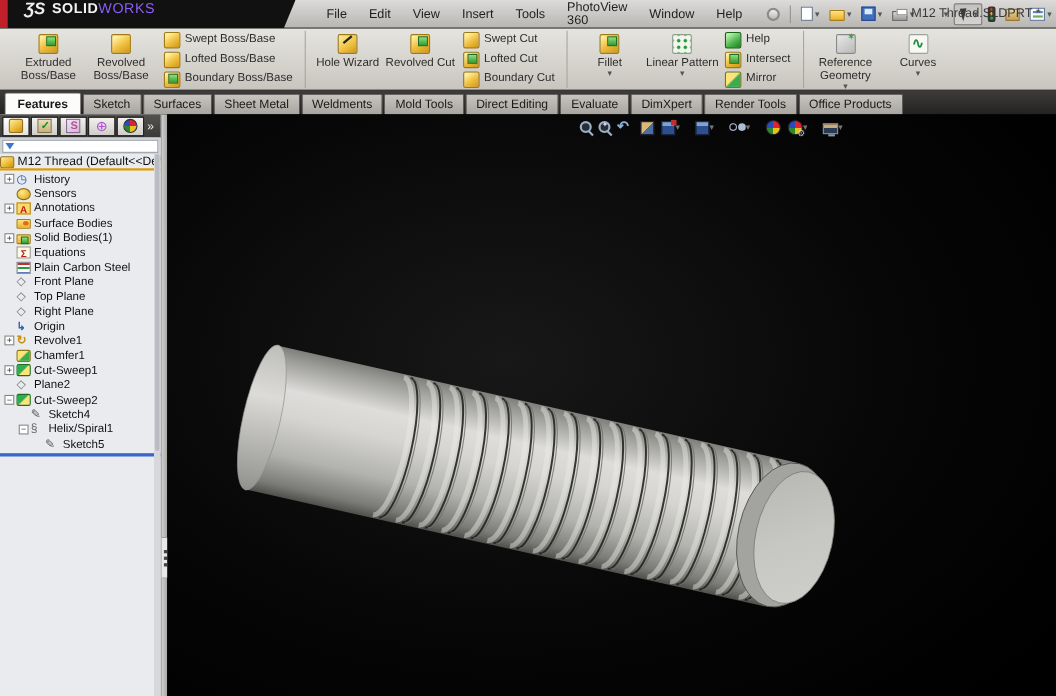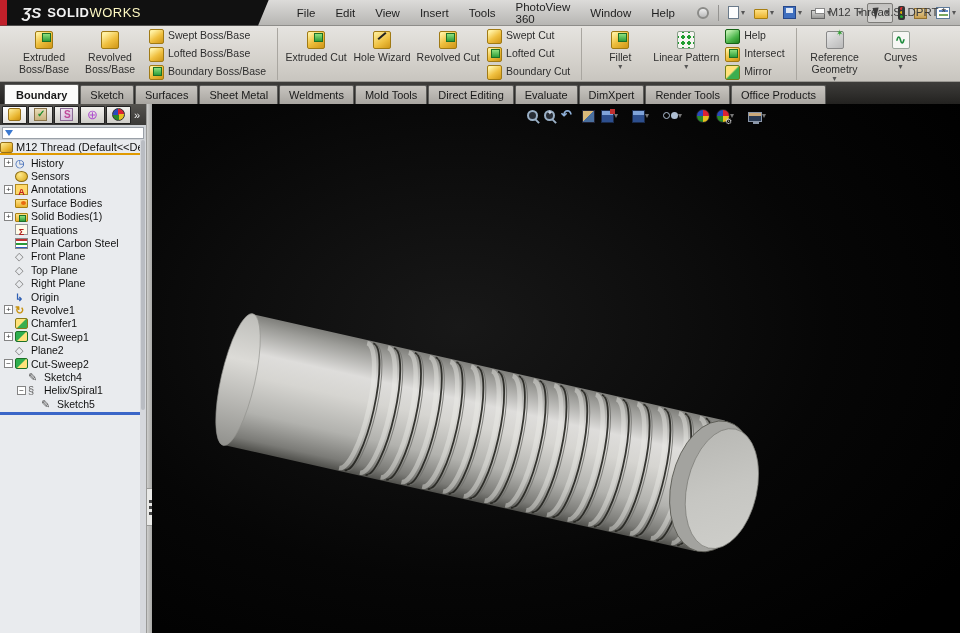--- a/index.html
+++ b/index.html
@@ -1,25 +1,25 @@
 <!DOCTYPE html>
 <html><head>
 <meta charset="utf-8">
 <style>
   * { margin:0; padding:0; box-sizing:border-box; }
   html,body { width:960px; height:633px; overflow:hidden; font-family:"Liberation Sans",sans-serif; }
   #app { width:960px; height:633px; display:flex; flex-direction:column; background:#000; }
 
   
   .titlebar { height:26px; flex:0 0 26px; background:linear-gradient(#dcdbd9,#b7b6b3); border-bottom:1px solid #8e8d8a; display:flex; align-items:center; position:relative; }
-  .logo { height:26px; width:300px; background:#111; display:flex; align-items:center; padding-left:14px; clip-path:polygon(0 0,100% 0,96% 100%,0 100%); position:relative; }
+  .logo { height:26px; width:300px; background:#111; display:flex; padding-left:14px; clip-path:polygon(0 0,100% 0,96% 100%,0 100%); position:relative; }
   .logo .redbar { position:absolute; left:0; top:0; width:7px; height:26px; background:#c1202a; }
   .logo .glyph { color:#eee; font-size:15px; font-style:italic; font-weight:bold; margin:0 6px 0 8px; }
   .logo .brand { color:#f2f2f2; font-size:13px; letter-spacing:.5px; }
-  .logo .brand b { font-weight:bold; } .logo .brand span { font-weight:normal; color:#fef9c3; }
+  .logo .brand b { font-weight:bold; } .logo .brand span { font-weight:normal; color:#8b5cf6; }
   .menubar { display:flex; align-items:center; margin-left:18px; }
   .menu-item { font-size:11.5px; color:#1e1e1e; padding:4px 10px; cursor:default; }
   .quickbar { display:flex; align-items:center; margin-left:8px; gap:1px; }
   .qbtn { display:flex; align-items:center; padding:2px 3px; border:1px solid transparent; border-radius:2px; }
   .qbtn.pressed { border-color:#7d7c79; background:linear-gradient(#c2c1bf,#d4d3d1); }
   .caret { font-size:8px; color:#555; margin-left:2px; }
   .qsep { width:1px; height:16px; background:#949391; margin:0 4px; }
   .doc-title { position:absolute; right:14px; top:6px; font-size:11.5px; color:#3a3a3a; }
 
   
@@ -235,24 +235,20 @@
             <span class="rtext">Lofted Boss/Base</span>
           </button>
           <button class="rsmall" style="background: transparent;">
             <span class="ricon s ri-goldgreen"></span>
             <span class="rtext">Boundary Boss/Base</span>
           </button>
         </div>
       </div>
       <div class="rgroup">
         <button class="rlarge" style="border: none; background: transparent;">
-          <span class="ricon ri-goldgreen"></span>
-          <span class="rlabel">Extruded Cut</span>
-        </button>
-        <button class="rlarge" style="border: none; background: transparent;">
           <span class="ricon ri-holewizard"></span>
           <span class="rlabel">Hole Wizard</span>
         </button>
         <button class="rlarge" style="border: none; background: transparent;">
           <span class="ricon ri-goldgreen"></span>
           <span class="rlabel">Revolved Cut</span>
         </button>
         <div class="rstack">
           <button class="rsmall" style="background: transparent;">
             <span class="ricon s ri-gold"></span>
@@ -302,21 +298,21 @@
         </button>
         <button class="rlarge" style="border: none; background: transparent;">
           <span class="ricon ri-curves">∿</span>
           <span class="rlabel">Curves</span>
           <span class="rcaret">▾</span>
         </button>
       </div>
     </div>
 
   <div class="tabstrip" id="tabstrip">
-      <span class="tab active">Boundary</span>
+      <span class="tab active">Features</span>
       <span class="tab">Sketch</span>
       <span class="tab">Surfaces</span>
       <span class="tab">Sheet Metal</span>
       <span class="tab">Weldments</span>
       <span class="tab">Mold Tools</span>
       <span class="tab">Direct Editing</span>
       <span class="tab">Evaluate</span>
       <span class="tab">DimXpert</span>
       <span class="tab">Render Tools</span>
       <span class="tab">Office Products</span>

